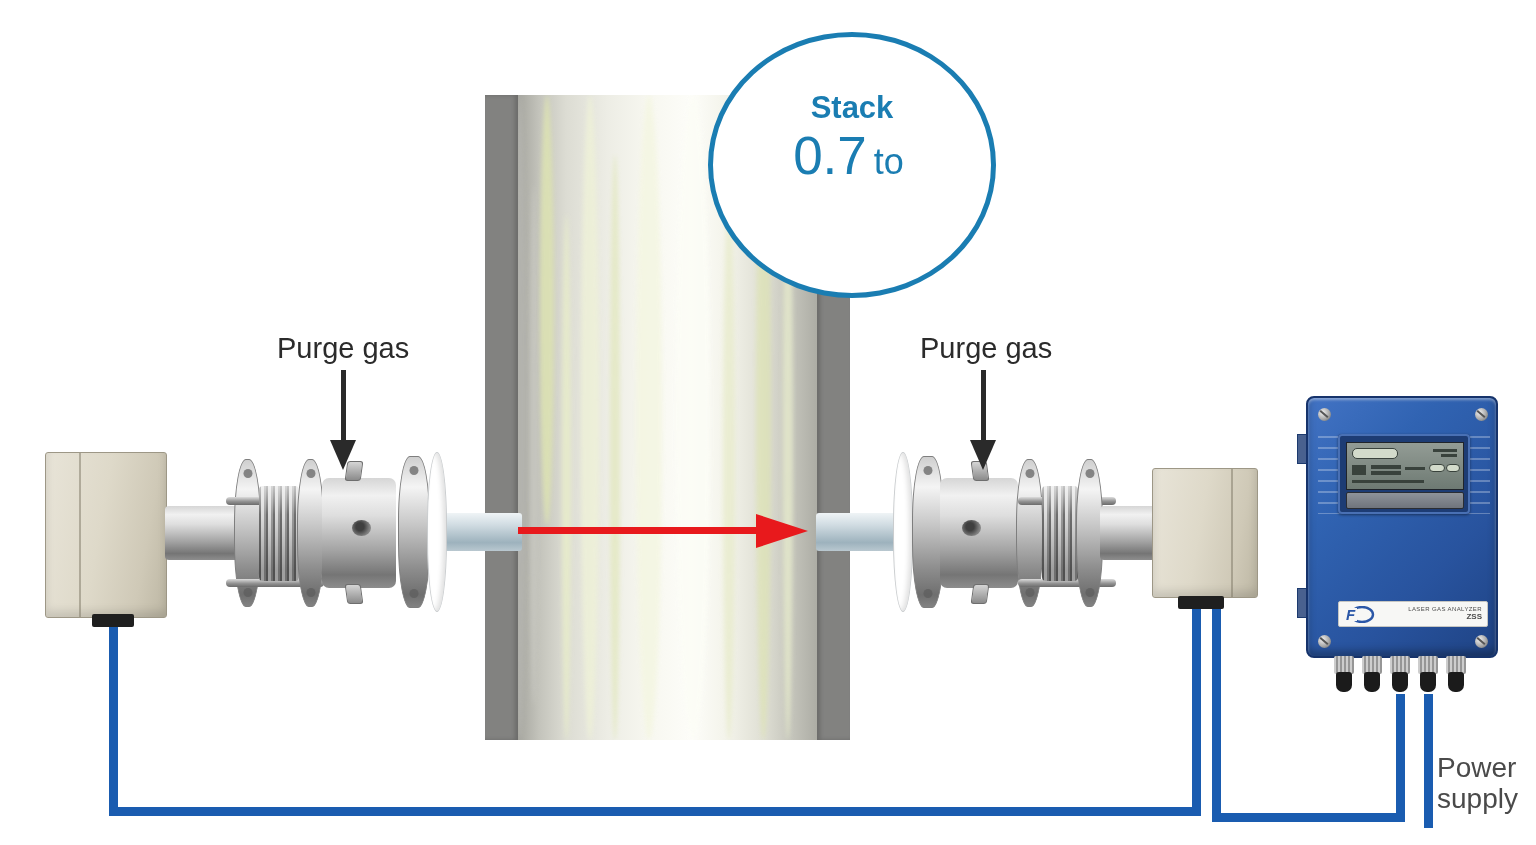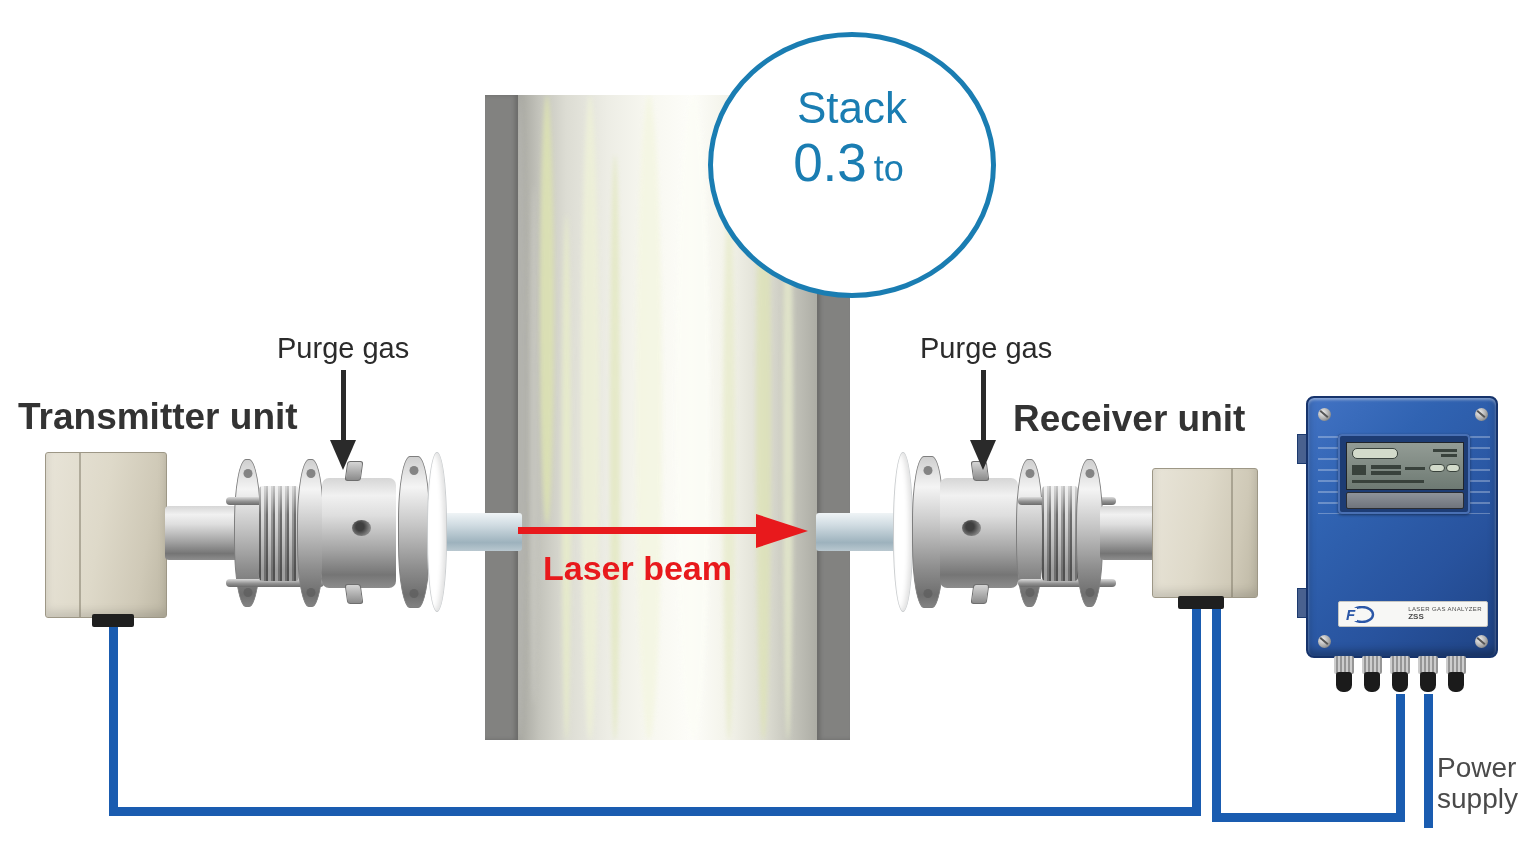--- a/index.html
+++ b/index.html
@@ -11,21 +11,21 @@
   .unit-label{font-size:37px;font-weight:bold;color:#333;white-space:nowrap;z-index:7;}
   .purge-label{font-size:29px;color:#2b2b2b;white-space:nowrap;z-index:7;}
   .laser-label{font-size:34px;font-weight:bold;color:#e8191c;white-space:nowrap;z-index:7;}
   .power-label{font-size:28px;color:#4a4a4a;line-height:1.12;z-index:7;width:112px;}
 
   
   .callout{left:708px;top:32px;width:288px;height:266px;background:#fff;
            border:5px solid #1a7db2;border-radius:50%;z-index:6;
            display:flex;flex-direction:column;align-items:center;justify-content:center;
            padding-bottom:52px;box-sizing:border-box;color:#1a7db2;}
-  .callout-title{font-size:44px;line-height:1.05;}
+  .callout-title{font-size:31px;line-height:1.05;font-weight:bold;}
   .callout-range{display:flex;align-items:baseline;}
   .callout-range .num{font-size:53px;}
   .callout-range .word{font-size:36px;margin:0 7px;}
 
   
   .stack{left:485px;top:95px;width:365px;height:645px;z-index:2;}
   .stack-wall{top:0;width:33px;height:645px;background:#828280;}
   .stack-interior{left:33px;top:0;width:299px;height:645px;overflow:hidden;
     background:linear-gradient(90deg,#a5a59e 0%,#c3c3bb 7%,#dcdcd3 16%,#ededE5 30%,
       #f8f8f1 45%,#fdfdf9 58%,#f3f3ea 70%,#dfdfd4 82%,#c3c3ba 92%,#adada5 100%);}
@@ -90,21 +90,21 @@
   .lcd{position:absolute;left:8px;top:8px;width:116px;height:46px;border:1px solid #20242a;
       background:linear-gradient(180deg,#939c95,#6e7a73);}
   .lcd-bar{position:absolute;background:#39423c;height:3px;}
   .lcd-pill{position:absolute;background:#d3dbcb;border:1px solid #39423c;border-radius:5px;}
   .lower-panel{position:absolute;left:8px;top:58px;width:116px;height:15px;border:1px solid #2a2d33;
       background:linear-gradient(180deg,#8e939a,#6f747c);border-radius:2px;}
   .hinge{position:absolute;width:11px;height:30px;background:#49618f;border:1px solid #1c3a6e;
       z-index:4;box-sizing:border-box;}
   .nameplate{position:absolute;left:30px;top:203px;width:148px;height:24px;background:#f7f7f5;
       border:1px solid #c6c6c2;border-radius:2px;z-index:5;display:flex;align-items:center;}
-  .np-text{margin-left:auto;text-align:left;padding-right:5px;color:#4c4c4c;line-height:1.1;}
+  .np-text{margin-left:auto;text-align:right;padding-right:5px;color:#4c4c4c;line-height:1.1;}
   .np-l1{font-size:6px;letter-spacing:.4px;}
   .np-l2{font-size:8px;font-weight:bold;}
   .collar{position:absolute;width:20px;height:18px;z-index:5;border-radius:2px;
       background:repeating-linear-gradient(90deg,#cdcdcd 0 2px,#969696 2px 4px);}
   .capg{position:absolute;width:16px;height:20px;background:#1b1b1b;
       border-radius:3px 3px 7px 7px;z-index:5;}
 </style>
 </head>
 <body>
 
@@ -134,31 +134,29 @@
     </div>
     <div class="abs stack-wall" style="left:0;box-shadow:inset -3px 0 4px rgba(0,0,0,.18);"></div>
     <div class="abs stack-wall" style="right:0;box-shadow:inset 3px 0 4px rgba(0,0,0,.18);"></div>
   </div>
 
   <div class="abs beamtube" style="left:444px;top:513px;width:78px;height:38px;"></div>
   <div class="abs beamtube" style="left:816px;top:513px;width:82px;height:38px;"></div>
 
   <div class="abs laser-line"></div>
   <div class="abs laser-head"></div>
-  <div class="abs laser-label" style="left:543px;top:549px;">Laser beam</div>
 
   <div class="abs callout">
     <div class="callout-title">Stack</div>
     <div class="callout-range">
-      <span class="num">0.3</span>
+      <span class="num">0.7</span>
       <span class="word">to</span>
     </div>
   </div>
 
-  <div class="abs unit-label" style="left:18px;top:396px;">Transmitter unit</div>
   <div class="abs purge-label" style="left:277px;top:332px;">Purge gas</div>
   <div class="abs arrow-line" style="left:341px;top:370px;height:72px;"></div>
   <div class="abs arrow-head" style="left:330px;top:440px;"></div>
 
   <div class="abs beige" style="left:45px;top:452px;width:122px;height:166px;">
     <div class="seam" style="left:33px;"></div>
   </div>
   <div class="abs blk-conn" style="left:92px;top:614px;width:42px;height:13px;"></div>
   <div class="abs metal-h" style="left:165px;top:506px;width:74px;height:54px;"></div>
   <div class="abs disc" style="left:234px;top:459px;width:27px;height:148px;"></div>
@@ -166,21 +164,20 @@
   <div class="abs rod" style="left:226px;top:579px;width:98px;height:8px;"></div>
   <div class="abs bellows" style="left:259px;top:486px;width:40px;height:95px;"></div>
   <div class="abs disc" style="left:297px;top:459px;width:27px;height:148px;"></div>
   <div class="abs metal-h" style="left:322px;top:478px;width:74px;height:110px;border-radius:7px;"></div>
   <div class="abs port" style="left:346px;top:461px;transform:skewX(-8deg);"></div>
   <div class="abs port" style="left:346px;top:584px;transform:skewX(8deg);"></div>
   <div class="abs sidehole" style="left:352px;top:520px;"></div>
   <div class="abs disc" style="left:398px;top:456px;width:32px;height:152px;"></div>
   <div class="abs gasket" style="left:427px;top:452px;width:20px;height:160px;"></div>
 
-  <div class="abs unit-label" style="left:1013px;top:398px;">Receiver unit</div>
   <div class="abs purge-label" style="left:920px;top:332px;">Purge gas</div>
   <div class="abs arrow-line" style="left:981px;top:370px;height:72px;"></div>
   <div class="abs arrow-head" style="left:970px;top:440px;"></div>
 
   <div class="abs gasket" style="left:893px;top:452px;width:20px;height:160px;"></div>
   <div class="abs disc" style="left:912px;top:456px;width:32px;height:152px;"></div>
   <div class="abs metal-h" style="left:940px;top:478px;width:78px;height:110px;border-radius:7px;"></div>
   <div class="abs port" style="left:972px;top:461px;transform:skewX(8deg);"></div>
   <div class="abs port" style="left:972px;top:584px;transform:skewX(-8deg);"></div>
   <div class="abs sidehole" style="left:962px;top:520px;"></div>

